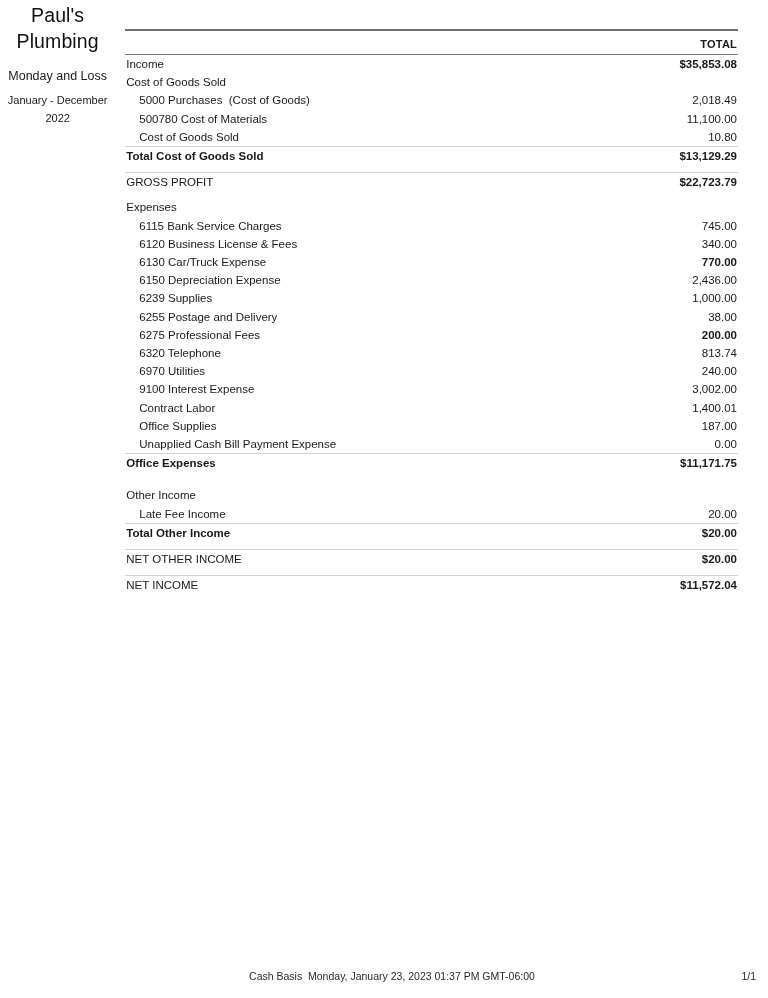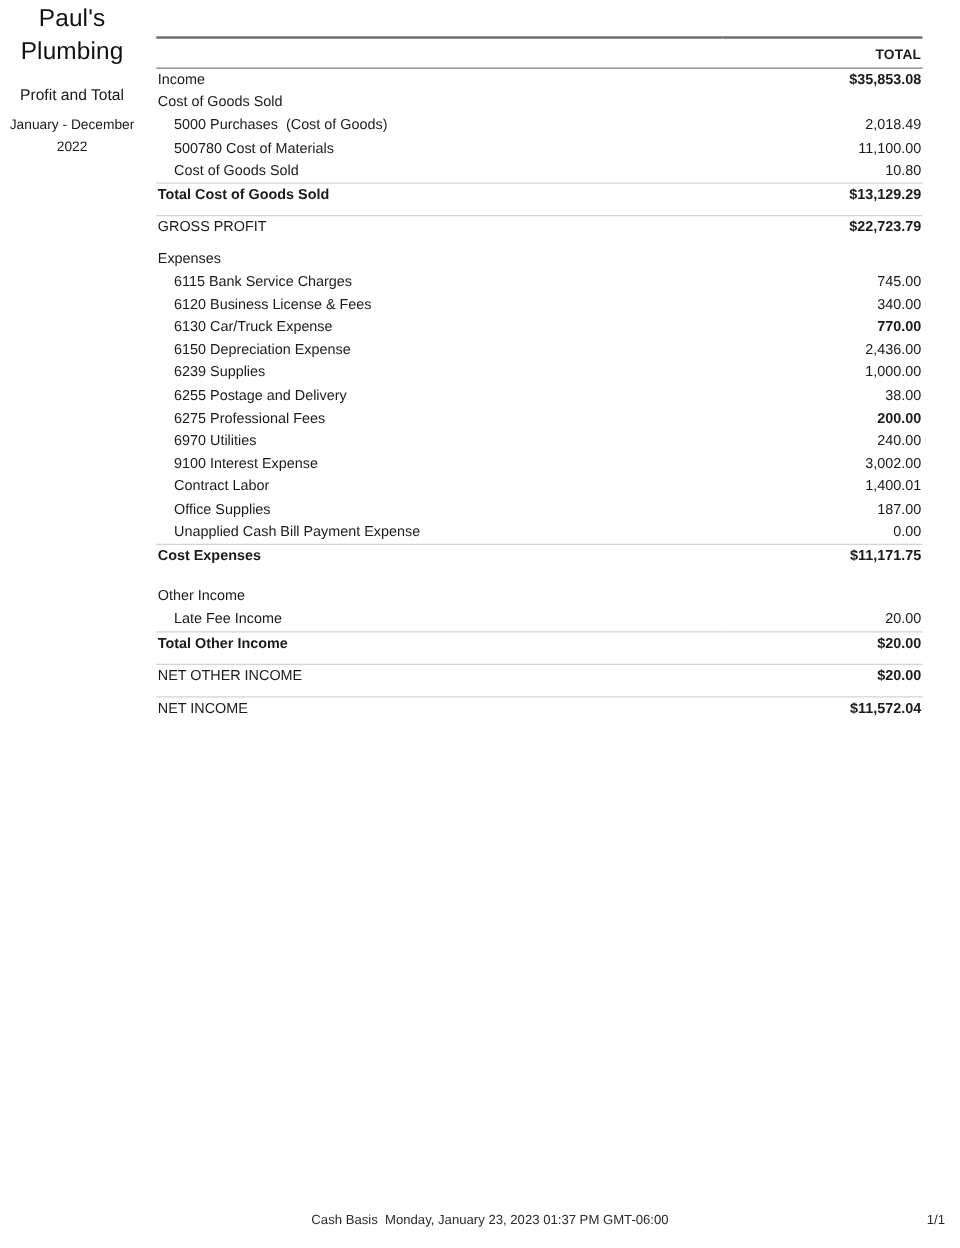--- a/index.html
+++ b/index.html
@@ -159,21 +159,21 @@
     font-size: 10.5px;
   }
 </style>
 </head>
 <body>
 
 <div class="page">
 
   <div class="report-header">
     <div class="company-name">Paul's Plumbing</div>
-    <div class="report-title">Profit and Total</div>
+    <div class="report-title">Monday and Loss</div>
     <div class="report-period">January - December 2022</div>
   </div>
 
   <div class="table-wrap">
     <table class="pl">
       <colgroup>
         <col class="c-label">
         <col class="c-amount">
       </colgroup>
       <thead>
@@ -249,41 +249,45 @@
           </tr>
           <tr class="">
             <td class="label lvl1">6255 Postage and Delivery</td>
             <td class="amount">38.00</td>
           </tr>
           <tr class="">
             <td class="label lvl1">6275 Professional Fees</td>
             <td class="amount bold">200.00</td>
           </tr>
           <tr class="">
+            <td class="label lvl1">6320 Telephone</td>
+            <td class="amount">813.74</td>
+          </tr>
+          <tr class="">
             <td class="label lvl1">6970 Utilities</td>
             <td class="amount">240.00</td>
           </tr>
           <tr class="">
             <td class="label lvl1">9100 Interest Expense</td>
             <td class="amount">3,002.00</td>
           </tr>
           <tr class="">
             <td class="label lvl1">Contract Labor</td>
             <td class="amount">1,400.01</td>
           </tr>
           <tr class="">
             <td class="label lvl1">Office Supplies</td>
             <td class="amount">187.00</td>
           </tr>
           <tr class="">
             <td class="label lvl1">Unapplied Cash Bill Payment Expense</td>
             <td class="amount">0.00</td>
           </tr>
           <tr class="sep">
-            <td class="label lvl0 bold">Cost Expenses</td>
+            <td class="label lvl0 bold">Office Expenses</td>
             <td class="amount bold">$11,171.75</td>
           </tr>
           <tr class="gap">
             <td></td>
             <td></td>
           </tr>
           <tr class="gap">
             <td></td>
             <td></td>
           </tr>

